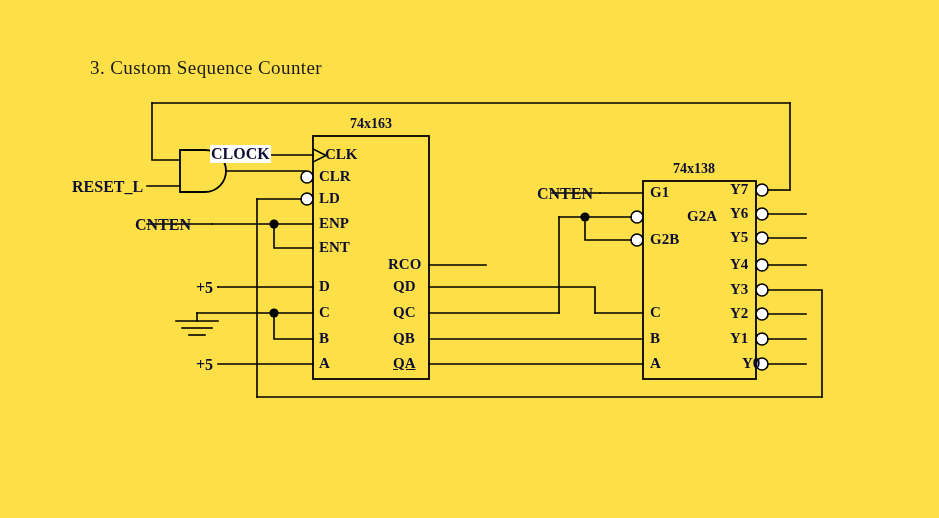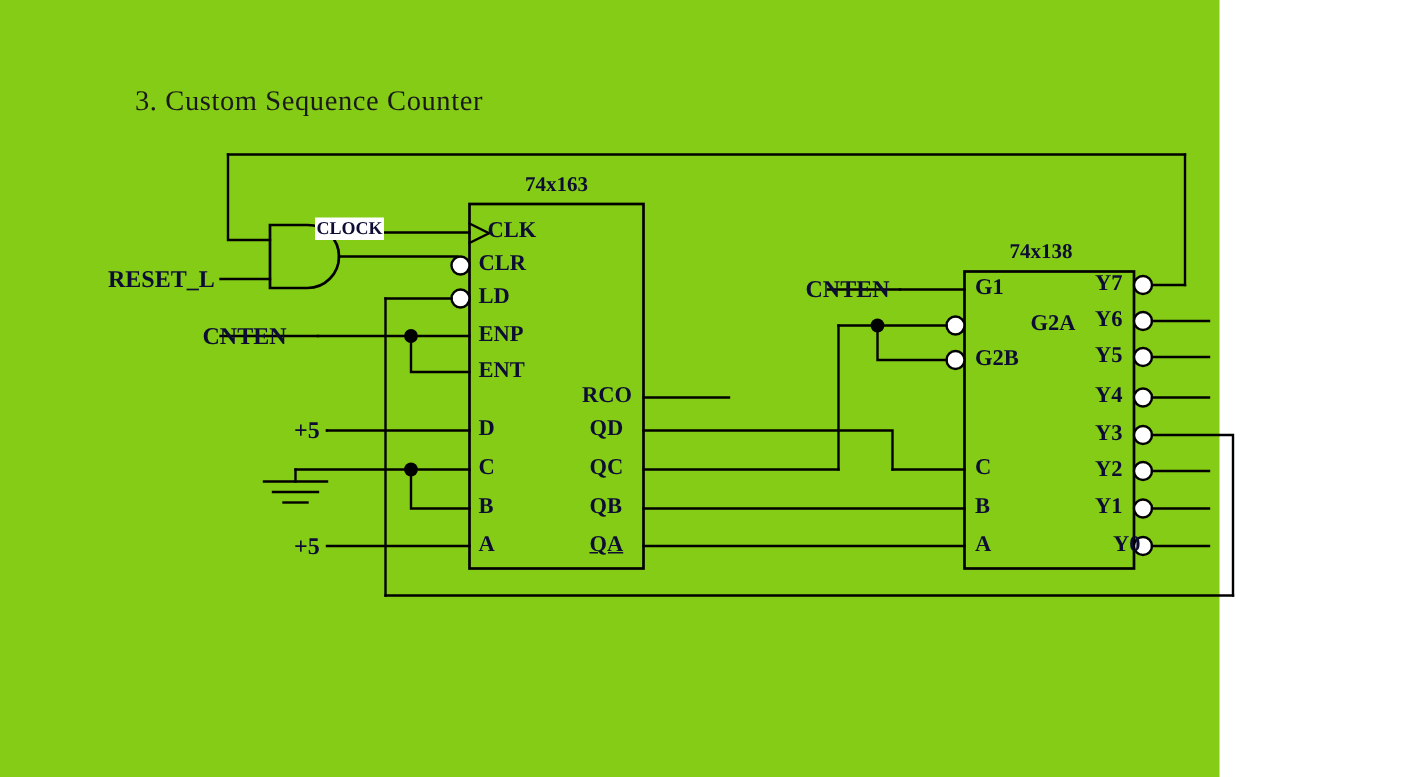--- a/index.html
+++ b/index.html
@@ -1,23 +1,23 @@
 <!DOCTYPE html>
 <html><head>
 <meta charset="utf-8">
 <style>
   html,body{margin:0;padding:0;background:#ffffff;}
   body{width:939px;height:518px;overflow:hidden;font-family:"Liberation Serif",serif;}
-  #root{position:relative;width:813px;height:518px;background:#84cc16;}
+  #root{position:relative;width:939px;height:518px;background:#fde047;}
   .title{position:absolute;left:90px;top:57px;font-family:"Liberation Serif",serif;font-size:19px;color:#1a1a1a;letter-spacing:.4px;white-space:nowrap;}
   svg{position:absolute;left:0;top:0;width:939px;height:518px;}
   .lbl{position:absolute;font-family:"Liberation Serif",serif;font-weight:bold;font-size:15px;color:#0d0d33;white-space:nowrap;}
   .chipname{position:absolute;font-family:"Liberation Serif",serif;font-weight:bold;font-size:14px;color:#0d0d33;white-space:nowrap;}
   .sig{position:absolute;font-family:"Liberation Serif",serif;font-weight:bold;font-size:15px;color:#0d0d33;white-space:nowrap;}
-  .clocklbl{position:absolute;font-family:"Liberation Serif",serif;font-size:12px;font-weight:bold;color:#0d0d33;background:#fff;padding:0 1px;white-space:nowrap;}
+  .clocklbl{position:absolute;font-family:"Liberation Serif",serif;font-size:16px;font-weight:bold;color:#0d0d33;background:#fff;padding:0 1px;white-space:nowrap;}
 </style>
 </head>
 <body>
 
 <div id="root">
 
   <div class="title">3.  Custom Sequence Counter</div>
 
   <svg viewBox="0 0 939 518">
     <g stroke="#000000" stroke-width="1.6" fill="none" stroke-linecap="square">

